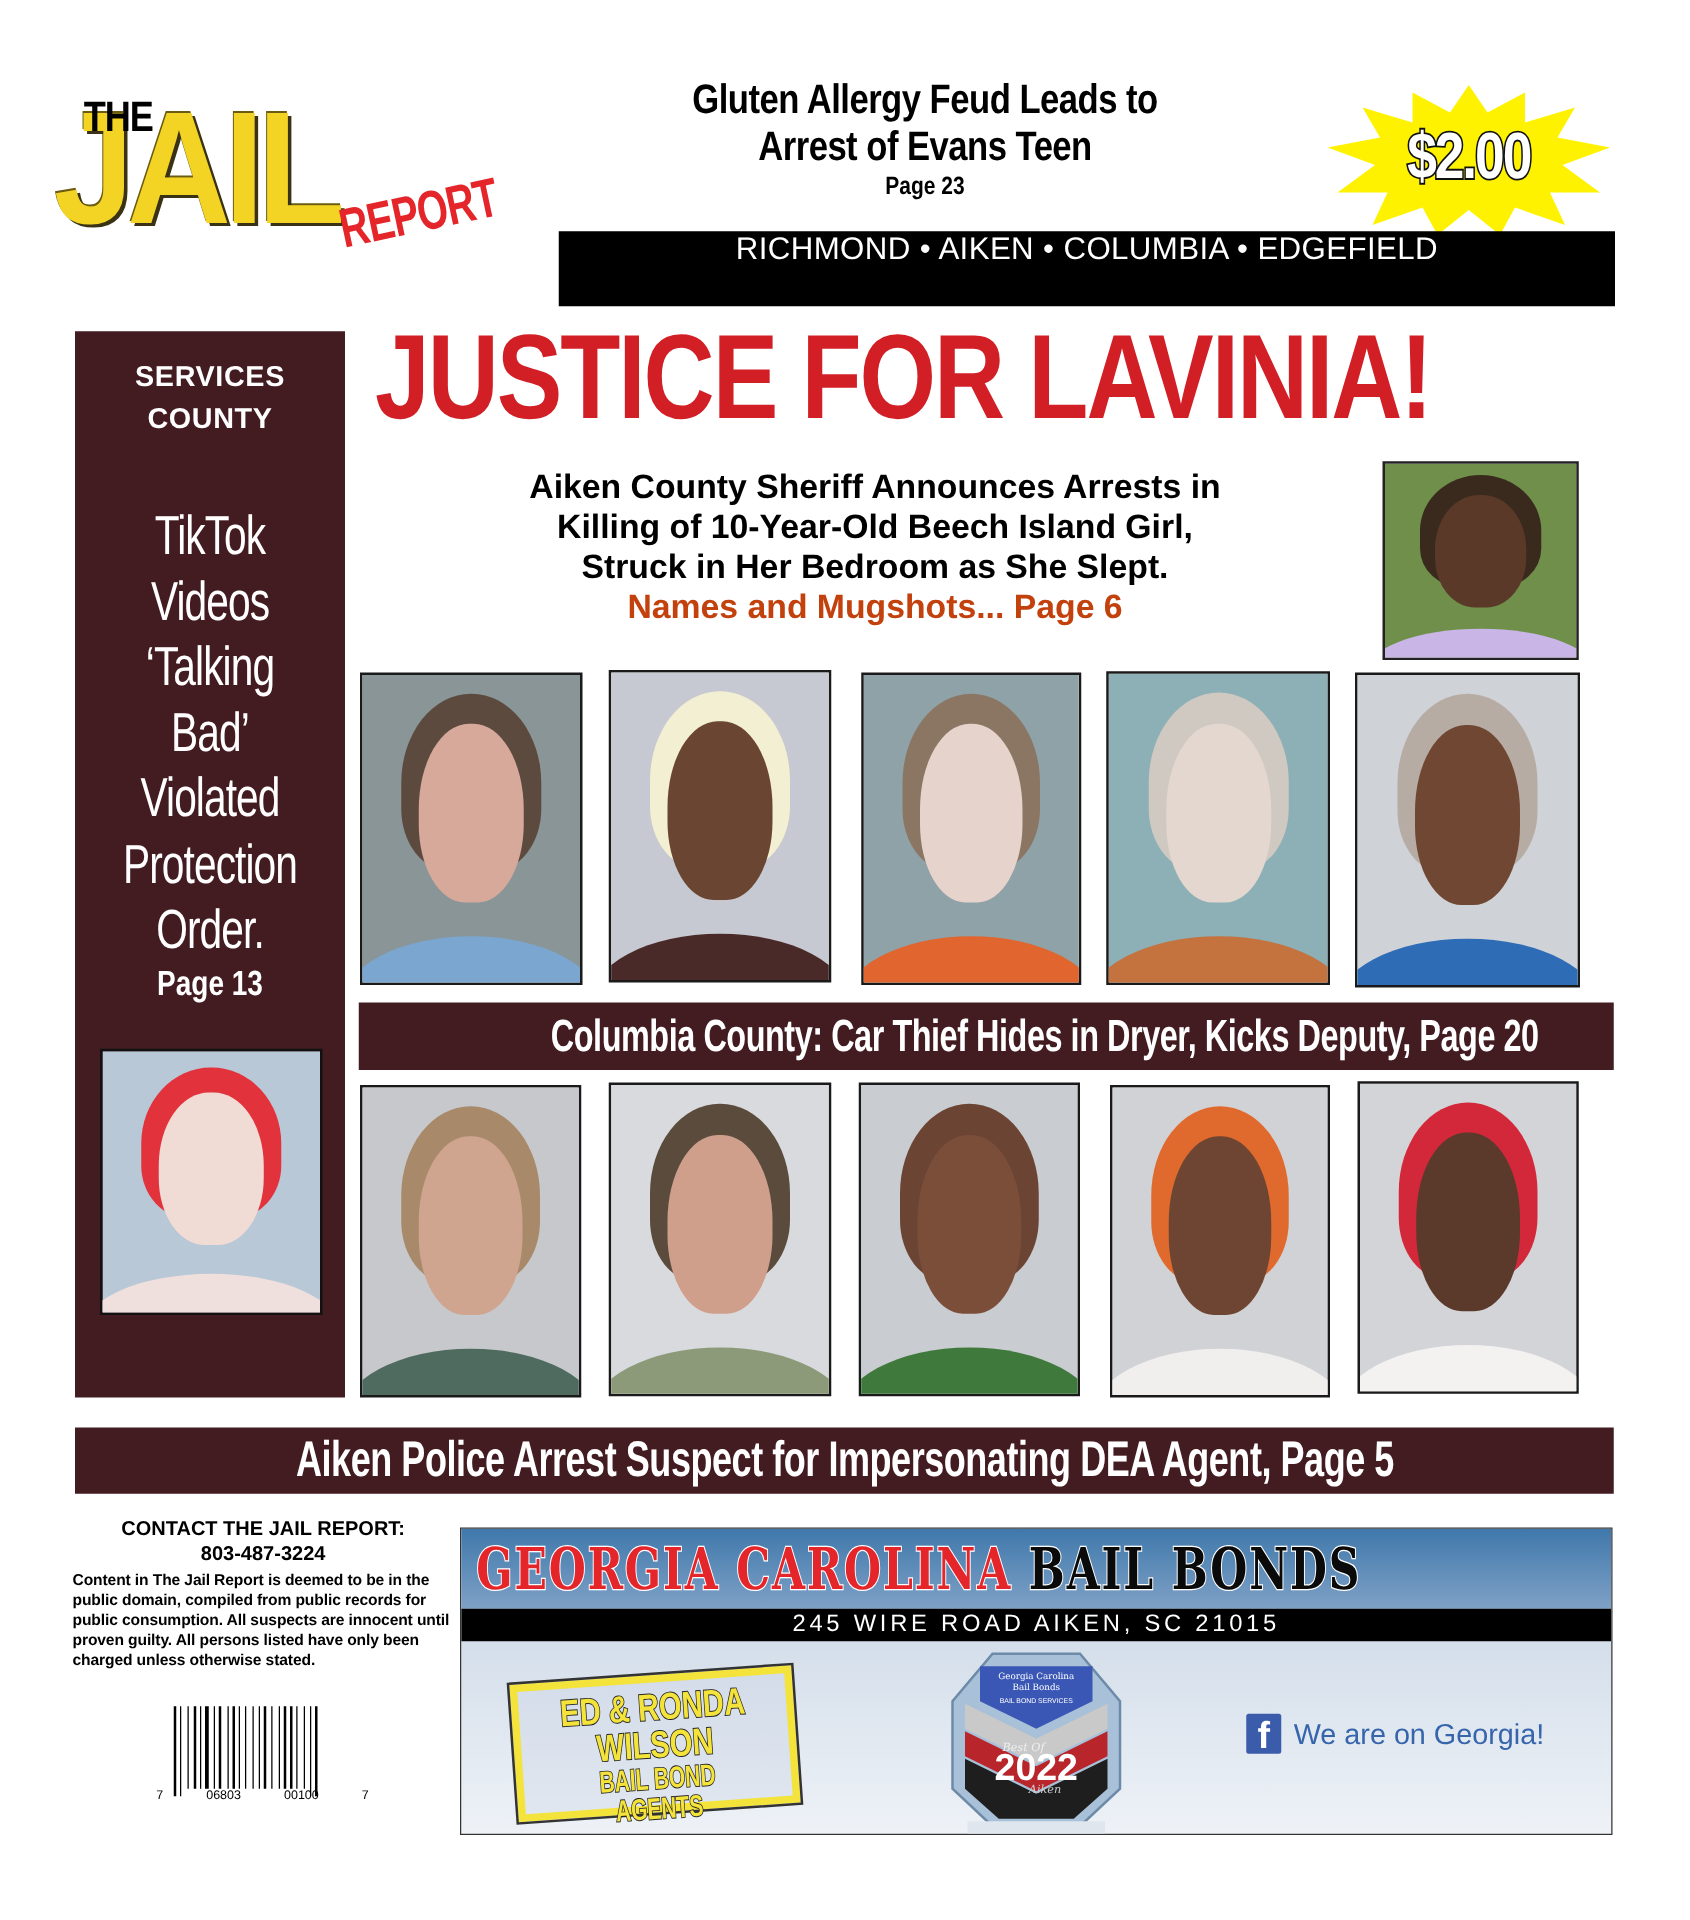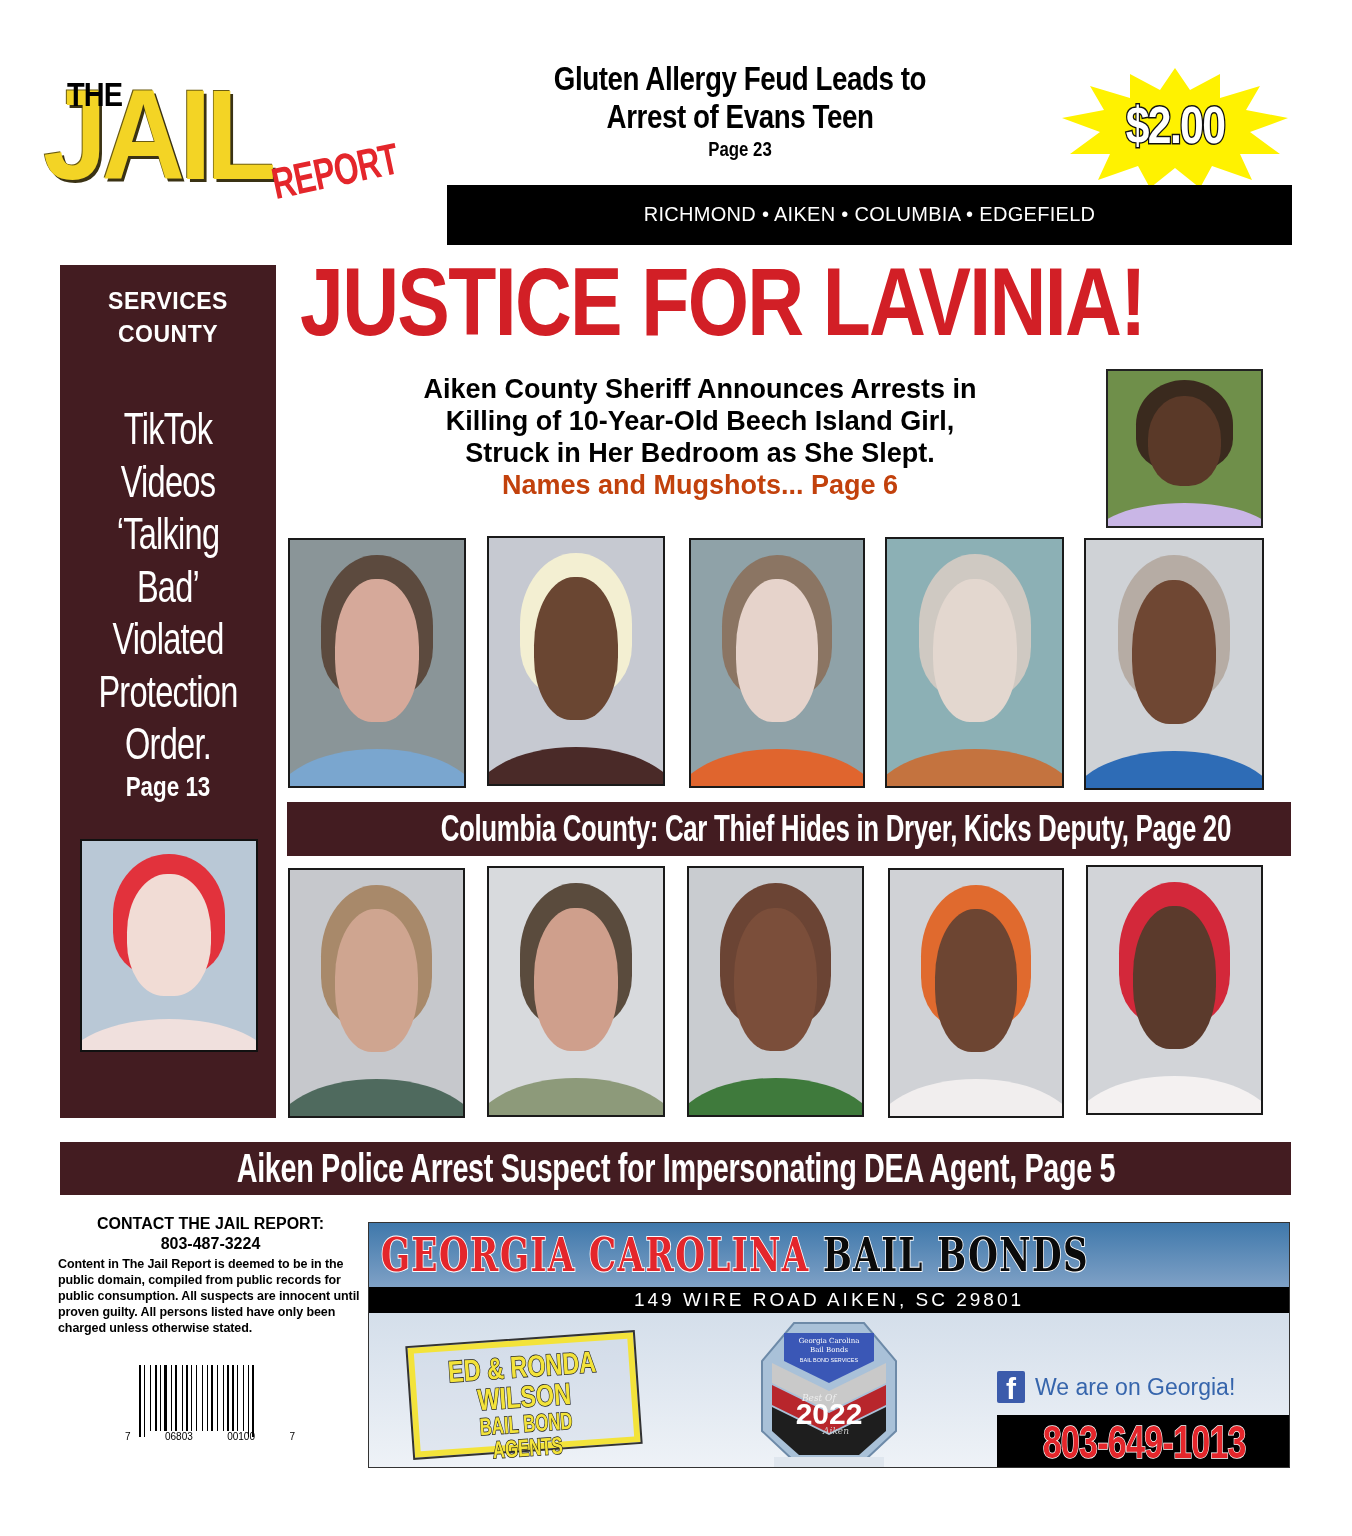--- a/index.html
+++ b/index.html
@@ -21,21 +21,21 @@
   #teaser .t2 { font-size: 20px; font-weight: 700; margin-top: 2px; transform: scaleX(0.84); }
 
   
   #price { left: 1060px; top: 68px; width: 230px; height: 120px; }
   #price svg { position: absolute; left: 0; top: 0; }
   #price .amt { position: absolute; left: 0; top: 27px; width: 230px; text-align: center; font-size: 52px; font-weight: 900; color: #fff; letter-spacing: -2px;
     -webkit-text-stroke: 3px #111; paint-order: stroke fill; transform: scaleX(0.82); }
 
   
   #region-bar { left: 447px; top: 185px; width: 845px; height: 60px; background: #000; color: #fff; text-align: center; }
-  #region-bar .r1 { font-size: 20px; letter-spacing: 0.3px; padding-top: 16px; line-height: 27px; }
+  #region-bar .r1 { font-size: 25px; letter-spacing: 0.3px; padding-top: 1px; line-height: 27px; }
   #region-bar .r2 { font-size: 17px; font-weight: 700; line-height: 24px; letter-spacing: 0.2px; }
 
   
   #sidebar { left: 60px; top: 265px; width: 216px; height: 853px; background: #431c21; color: #fff; text-align: center; }
   #sidebar .county { position: absolute; top: 20px; left: 0; width: 100%; font-size: 23px; font-weight: 900; line-height: 33px; letter-spacing: 0.5px; }
   #sidebar .story { position: absolute; top: 138px; left: 0; width: 100%; font-size: 44px; font-weight: 400; line-height: 52.5px; letter-spacing: -1px; }
   #sidebar .story span { display: block; transform: scaleX(0.74); }
   #sidebar .page { position: absolute; top: 506px; left: 0; width: 100%; font-size: 28px; font-weight: 700; transform: scaleX(0.8); }
   #sidebar .mug { position: absolute; left: 20px; top: 574px; width: 178px; height: 213px; border: 2px solid #111; }
 
@@ -288,21 +288,21 @@
     <span>7</span>
   </div>
 </div>
 
 <div id="ad" class="abs">
   <div class="top"></div>
   <div class="brand">
     <span class="red">GEORGIA CAROLINA</span>
     <span class="blk">BAIL BONDS</span>
   </div>
-  <div class="addr">149 WIRE ROAD AIKEN, SC 29801</div>
+  <div class="addr">245 WIRE ROAD AIKEN, SC 21015</div>
   <div class="agents">
     <div class="a1">ED &amp; RONDA</div>
     <div class="a2">WILSON</div>
     <div class="a3">BAIL BOND AGENTS</div>
   </div>
   <div class="award">
     <svg width="150" height="148" viewBox="0 0 150 148">
       <polygon points="40,2 110,2 142,40 142,110 110,140 40,140 8,110 8,40" fill="#a9c1d8" stroke="#6d8aa8" stroke-width="2"></polygon>
       <polygon points="30,12 120,12 120,40 75,62 30,40" fill="#3a57b6"></polygon>
       <polygon points="18,42 75,70 132,42 132,62 75,90 18,62" fill="#c9c9c9"></polygon>
@@ -314,16 +314,13 @@
       <text x="75" y="41" font-family="Liberation Sans, sans-serif" font-size="5.5" fill="#fff" text-anchor="middle">BAIL BOND SERVICES</text>
       <text x="48" y="80" font-family="DejaVu Serif, serif" font-size="9" fill="#eee" font-style="italic">Best Of</text>
       <text x="75" y="103" font-family="Liberation Sans, sans-serif" font-size="30" font-weight="700" fill="#fff" text-anchor="middle">2022</text>
       <text x="82" y="113" font-family="DejaVu Serif, serif" font-size="9" fill="#ccc" font-style="italic" text-anchor="middle">Aiken</text>
     </svg>
   </div>
   <div class="fb">
     <div class="f">f</div>
     <div class="txt">We are on Georgia!</div>
   </div>
-  <div class="phone">
-    <span>803-649-1013</span>
-  </div>
 </div>
 
 </body></html>

